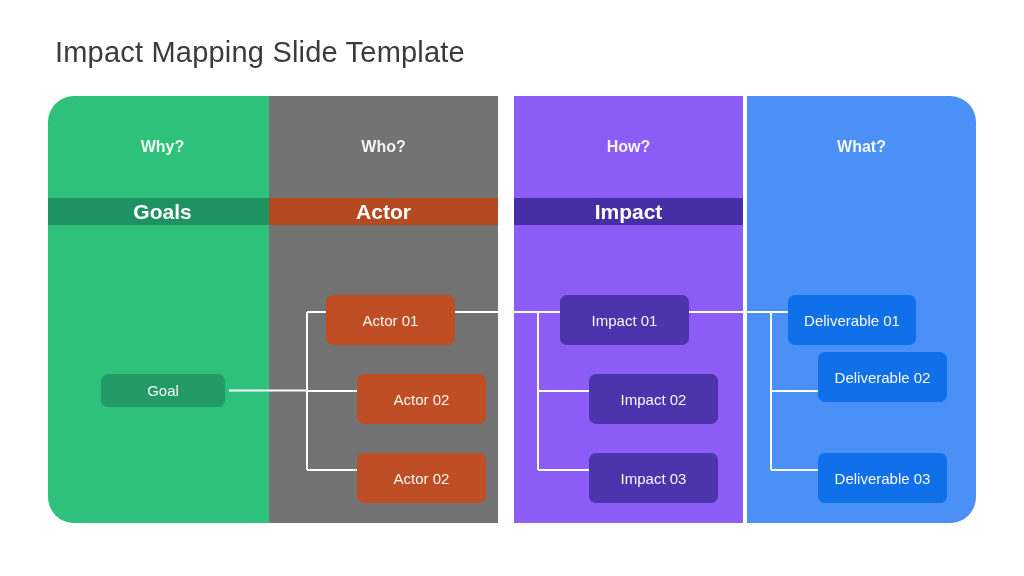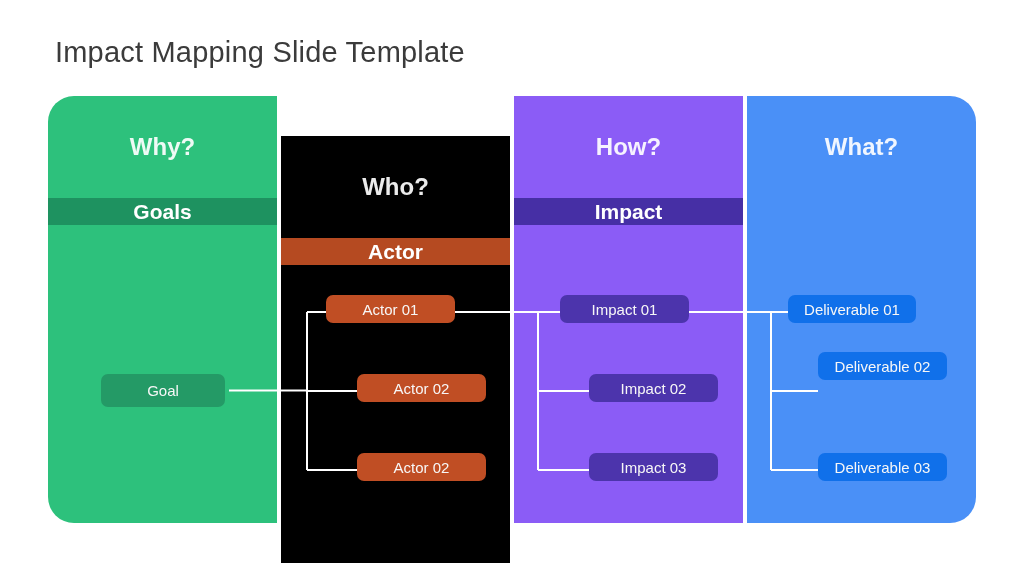--- a/index.html
+++ b/index.html
@@ -6,40 +6,40 @@
   .stage{
     position:relative;width:1024px;height:576px;background:#ffffff;
     font-family:"Liberation Sans",sans-serif;overflow:hidden;padding-left:39px;
   }
   .title{
     position:absolute;left:55px;top:36px;margin:0;
     font-size:29px;font-weight:400;color:#3b3b3b;letter-spacing:0.2px;
   }
   .col{position:absolute;top:96px;width:229px;height:427px;}
   .col-why {left:48px; background:#2dc17c;border-radius:26px 0 0 26px;}
-  .col-who {left:281px;background:#000000;margin-top:40px;}
+  .col-who {left:269px;background:#737373;}
   .col-how {left:514px;background:#8b5cf6;}
   .col-what{left:747px;background:#4a90f7;border-radius:0 26px 26px 0;}
   .q{
     position:absolute;top:0;left:0;right:0;height:102px;
     display:flex;align-items:center;justify-content:center;
-    font-size:24px;font-weight:700;color:rgba(255,255,255,0.92);
+    font-size:16px;font-weight:700;color:rgba(255,255,255,0.92);
   }
   .band{
     position:absolute;top:102px;left:0;right:0;height:27px;
     display:flex;align-items:center;justify-content:center;
     font-size:21px;font-weight:700;color:#ffffff;
   }
   .band-why {background:#1e9260;}
   .band-who {background:#b54a21;}
   .band-how {background:#462fa5;}
   .band-what{background:#1269ea;}
   .connectors{position:absolute;left:0;top:0;pointer-events:none;}
   .node{
-    position:absolute;height:28px;border-radius:7px;
+    position:absolute;height:50px;border-radius:7px;
     display:flex;align-items:center;justify-content:center;
     font-size:15px;color:#f7f7f7;white-space:nowrap;
   }
   .node-goal {background:#249a66;}
   .node-who  {background:#c04e24;}
   .node-how  {background:#4c34ac;}
   .node-what {background:#1070ea;}
   .goal    {left:101px;top:374px;width:124px;height:33px;}
   .actor1  {left:326px;top:295px;width:129px;}
   .actor2  {left:357px;top:374px;width:129px;}

